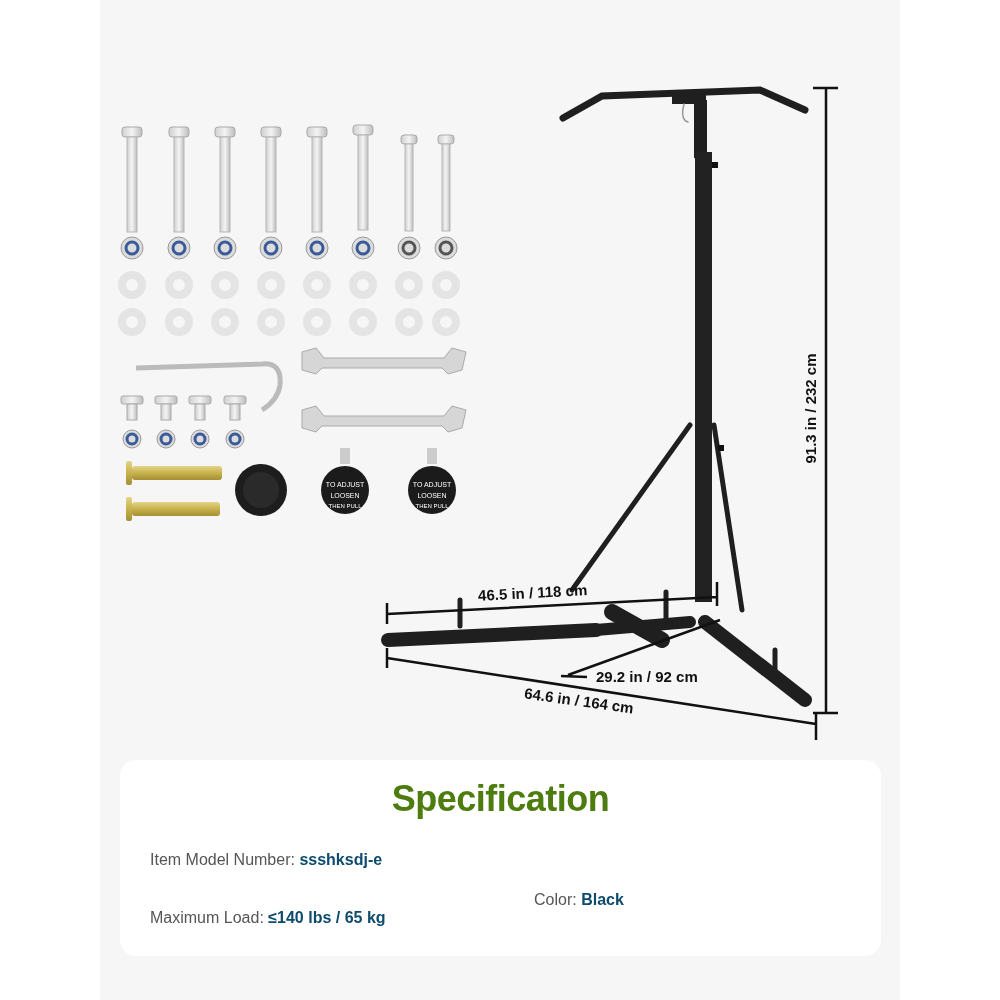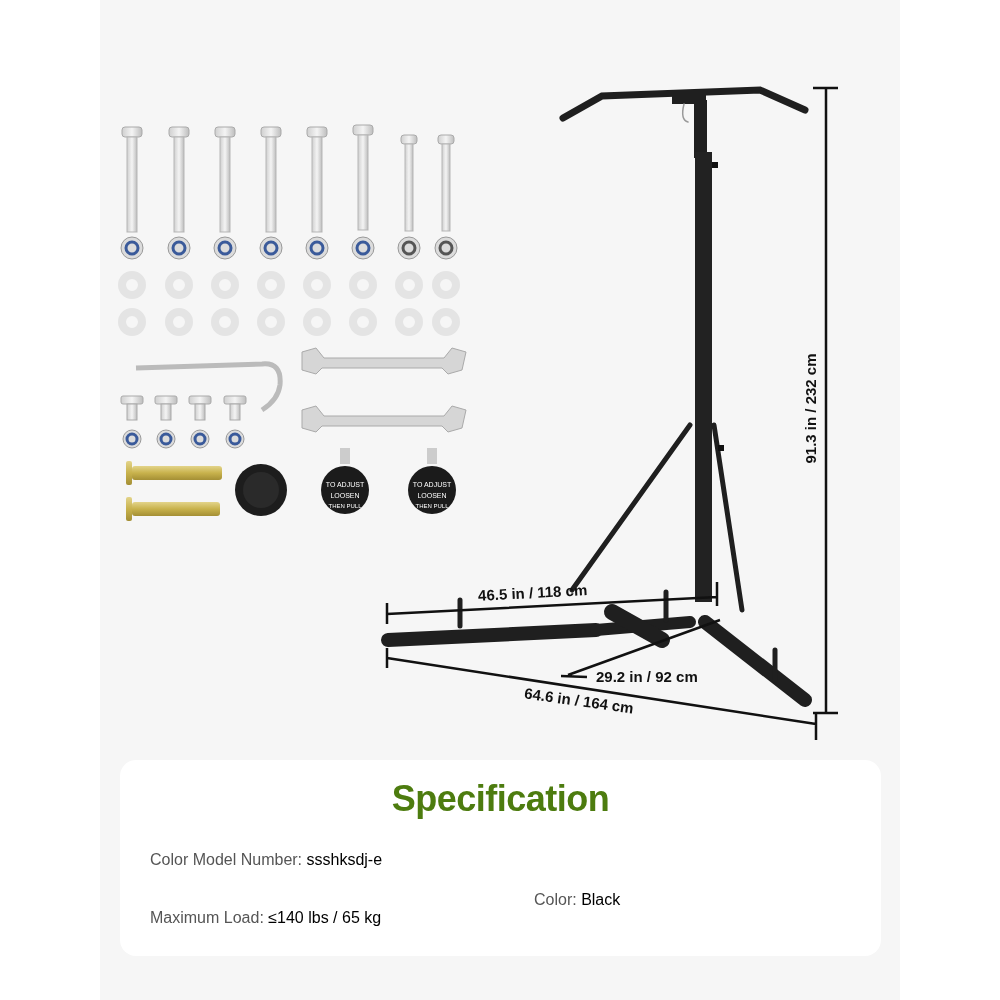--- a/index.html
+++ b/index.html
@@ -1,21 +1,21 @@
 <!DOCTYPE html>
 <html><head>
 <meta charset="utf-8">
 <style>
   html,body{margin:0;padding:0;}
   body{width:1000px;height:1000px;background:#ffffff;position:relative;overflow:hidden;font-family:"Liberation Sans",sans-serif;}
   .panel{position:absolute;left:100px;top:0;width:800px;height:1000px;background:#f6f6f6;}
   .card{position:absolute;left:120px;top:760px;width:761px;height:196px;background:#ffffff;border-radius:16px;}
   .spec-title{position:absolute;left:0;right:0;top:18px;text-align:center;font-size:36px;font-weight:bold;color:#4d7c0f;letter-spacing:-0.5px;}
   .spec-row{position:absolute;font-size:16px;color:#555;white-space:nowrap;}
-  .spec-row .v{color:#000000;font-weight:normal;}
+  .spec-row .v{color:#0c4a6e;font-weight:bold;}
   .dim{position:absolute;font-size:15px;font-weight:bold;color:#111;white-space:nowrap;}
   svg{position:absolute;left:0;top:0;}
 </style>
 </head>
 <body>
 
 <div class="panel"></div>
 
 <svg width="1000" height="760" viewBox="0 0 1000 760">
   <defs>
@@ -212,21 +212,21 @@
 </svg>
 
 <div class="dim" style="left:478px;top:584px;transform:rotate(-3deg);">46.5 in / 118 cm</div>
 <div class="dim" style="left:596px;top:668px;">29.2 in / 92 cm</div>
 <div class="dim" style="left:524px;top:692px;transform:rotate(8deg);">64.6 in / 164 cm</div>
 <div class="dim" style="left:755px;top:400px;transform:rotate(-90deg);transform-origin:center;">91.3 in / 232 cm</div>
 
 <div class="card">
   <div class="spec-title">Specification</div>
   <div class="spec-row" style="left:30px;top:91px;">
-    <span>Color Model Number: </span><span class="v">ssshksdj-e</span>
+    <span>Item Model Number: </span><span class="v">ssshksdj-e</span>
   </div>
   <div class="spec-row" style="left:414px;top:91px;margin-top:40px;">
     <span>Color: </span><span class="v">Black</span>
   </div>
   <div class="spec-row" style="left:30px;top:123px;margin-top:26px;">
     <span>Maximum Load: </span><span class="v">≤140 lbs / 65 kg</span>
   </div>
 </div>
 
 </body></html>

